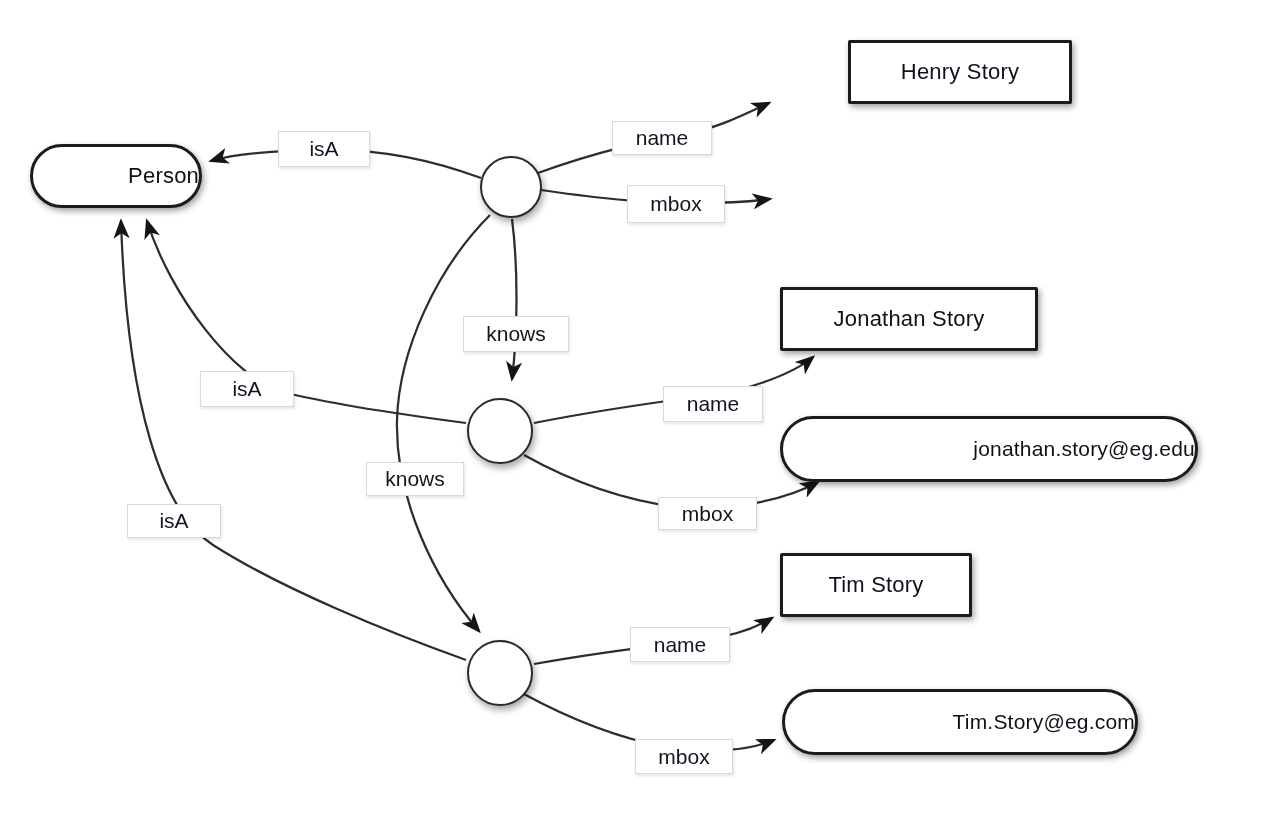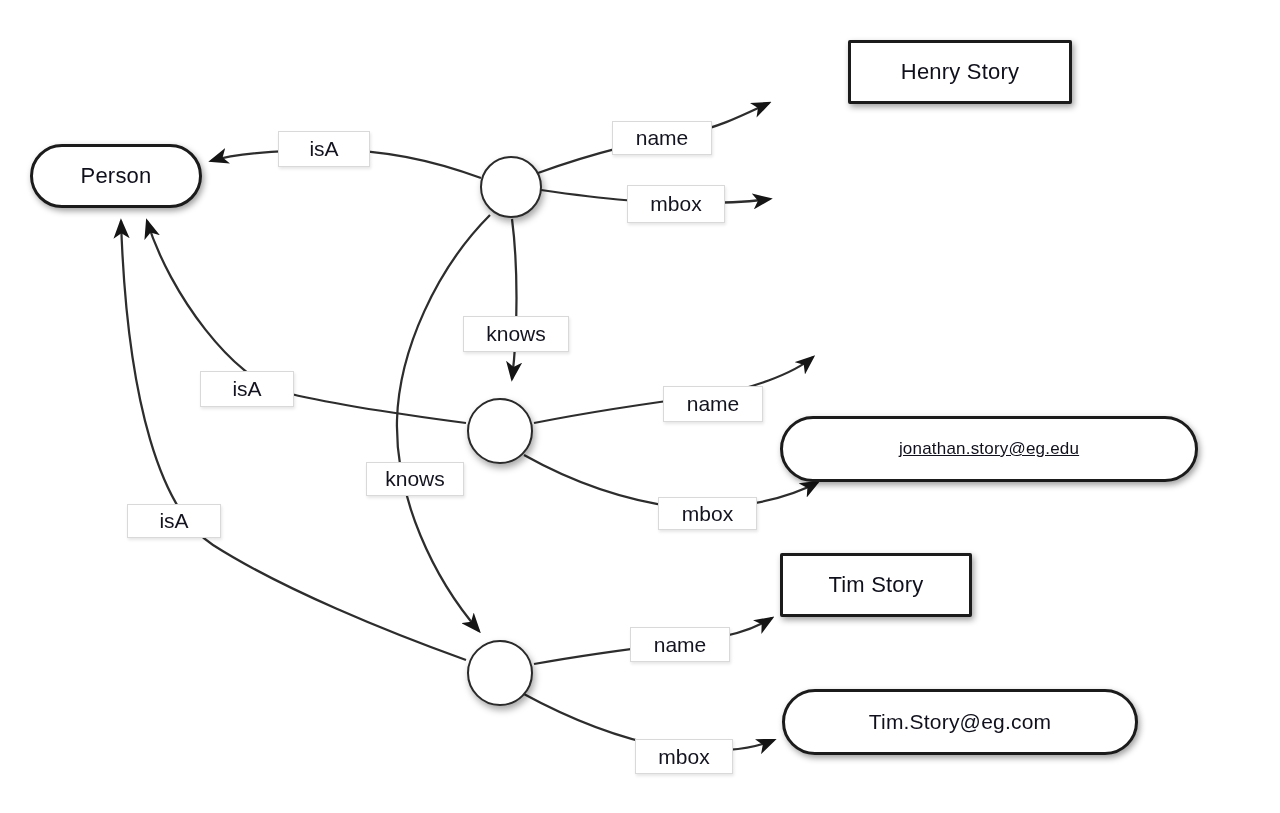--- a/index.html
+++ b/index.html
@@ -18,21 +18,21 @@
     display:flex;align-items:center;justify-content:center;
     background:#ffffff;
     border:3px solid #1b1b1b;
     box-shadow:2px 3px 6px rgba(0,0,0,0.38);
     color:#10101c;
     font-size:22px;
     letter-spacing:0.2px;
     box-sizing:border-box;
     white-space:nowrap;
   }
-  .stadium{border-radius:33px;}
+  .stadium{border-radius:33px;justify-content:flex-end;}
   .rect{border-radius:2px;}
   .circle{
     position:absolute;
     background:#ffffff;
     border:2.6px solid #2a2a2a;
     border-radius:50%;
     box-shadow:2px 4px 7px rgba(0,0,0,0.35);
     box-sizing:border-box;
   }
   
@@ -77,25 +77,28 @@
     <span>Person</span>
   </div>
 
   <div class="circle" style="left:480px;top:156px;width:62px;height:62px;"></div>
   <div class="circle" style="left:467px;top:398px;width:66px;height:66px;"></div>
   <div class="circle" style="left:467px;top:640px;width:66px;height:66px;"></div>
 
   <div class="node rect" style="left:804px;top:40px;width:224px;height:64px;margin-left:44px;">
     <span>Henry Story</span>
   </div>
+  <div class="node rect" style="left:780px;top:287px;width:258px;height:64px;">
+    <span>Jonathan Story</span>
+  </div>
   <div class="node rect" style="left:780px;top:553px;width:192px;height:64px;">
     <span>Tim Story</span>
   </div>
 
-  <div class="node stadium" style="left:780px;top:416px;width:418px;height:66px;font-size:17px;text-decoration:underline;">
+  <div class="node stadium" style="left:780px;top:416px;width:418px;height:66px;font-size:21px;">
     <span>jonathan.story@eg.edu</span>
   </div>
   <div class="node stadium" style="left:782px;top:689px;width:356px;height:66px;font-size:21px;">
     <span>Tim.Story@eg.com</span>
   </div>
 
   <div class="edge-label" style="left:278px;top:131px;width:92px;height:36px;">
     <span>isA</span>
   </div>
   <div class="edge-label" style="left:200px;top:371px;width:94px;height:36px;">

